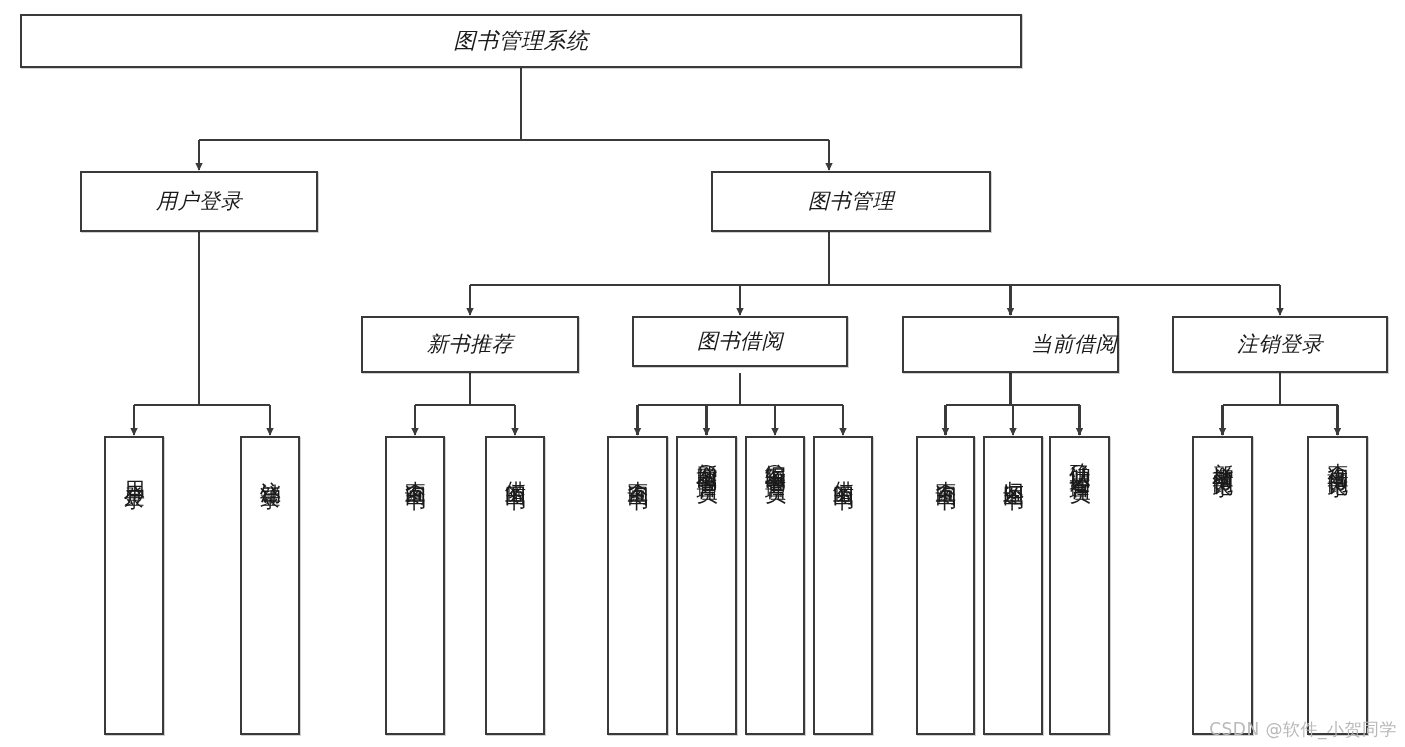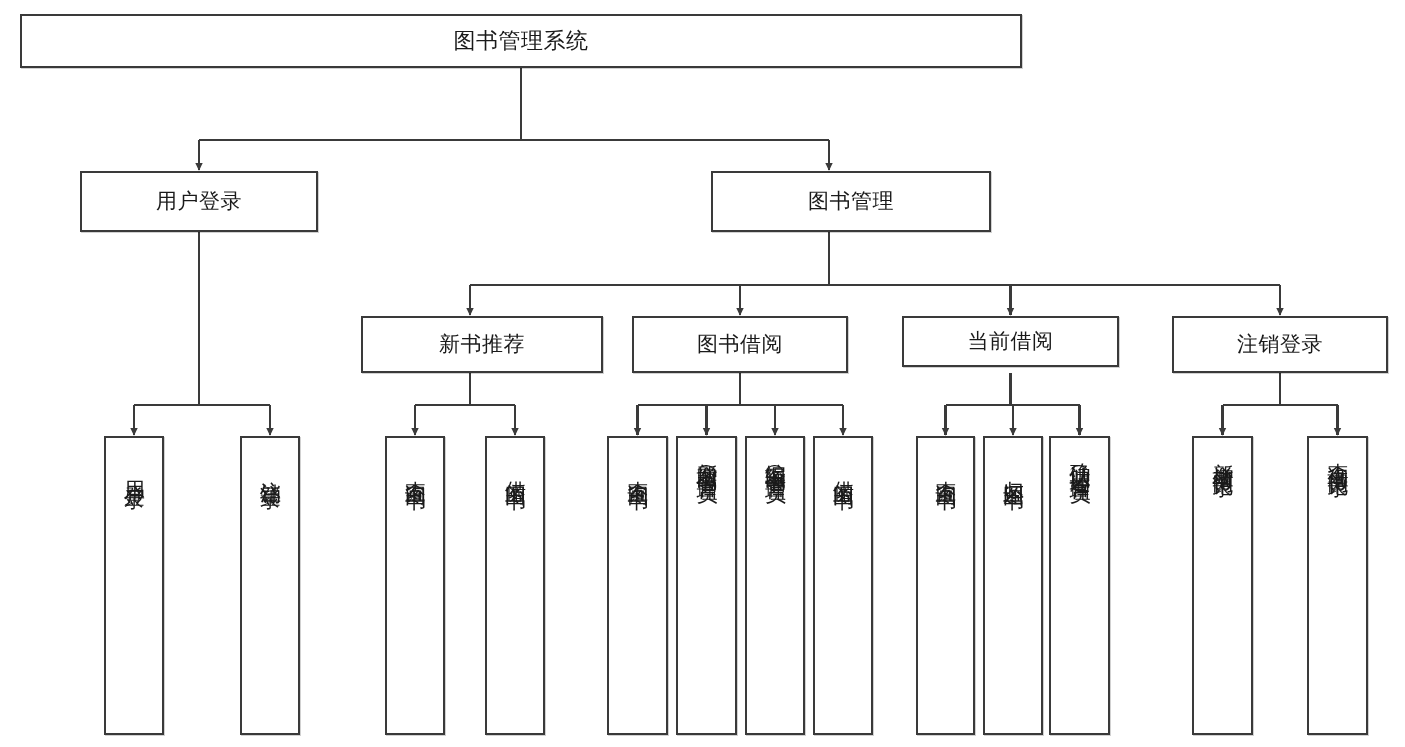--- a/index.html
+++ b/index.html
@@ -39,20 +39,21 @@
   }
   .node .label {
     display: block;
     text-align: center;
     line-height: 1.18;
     letter-spacing: 0.5px;
     white-space: nowrap;
   }
   .node.horizontal .label {
     font-size: 21px;
+    font-style: italic;
   }
   .node.root .label {
     font-size: 22px;
   }
   .node.vertical {
     align-items: flex-start;
     padding-top: 26px;
   }
   .node.vertical .label {
     writing-mode: vertical-rl;
@@ -126,27 +127,27 @@
   <div id="nodes-layer">
       <div class="node horizontal root" style="left: 20px; top: 14px; width: 1002px; height: 54px;">
         <span class="label">图书管理系统</span>
       </div>
       <div class="node horizontal" style="left: 80px; top: 171px; width: 238px; height: 61px;">
         <span class="label">用户登录</span>
       </div>
       <div class="node horizontal" style="left: 711px; top: 171px; width: 280px; height: 61px;">
         <span class="label">图书管理</span>
       </div>
-      <div class="node horizontal" style="left: 361px; top: 316px; width: 242px; height: 57px;">
+      <div class="node horizontal" style="left: 361px; top: 316px; width: 218px; height: 57px;">
         <span class="label">新书推荐</span>
       </div>
-      <div class="node horizontal" style="left: 632px; top: 316px; width: 216px; height: 57px;">
+      <div class="node horizontal" style="left: 632px; top: 316px; width: 216px; height: 51px;">
         <span class="label">图书借阅</span>
       </div>
-      <div class="node horizontal" style="left: 902px; top: 316px; width: 217px; height: 51px;">
+      <div class="node horizontal" style="left: 902px; top: 316px; width: 217px; height: 57px; justify-content: flex-end;">
         <span class="label">当前借阅</span>
       </div>
       <div class="node horizontal" style="left: 1172px; top: 316px; width: 216px; height: 57px;">
         <span class="label">注销登录</span>
       </div>
       <div class="node vertical" style="left: 104px; top: 436px; width: 60px; height: 299px;">
         <span class="label">用户登录</span>
       </div>
       <div class="node vertical" style="left: 240px; top: 436px; width: 60px; height: 299px;">
         <span class="label">注销登录</span>
@@ -179,13 +180,14 @@
         <span class="label">确认归还（管理员）</span>
       </div>
       <div class="node vertical tall-text" style="left: 1192px; top: 436px; width: 61px; height: 299px;">
         <span class="label">新增借阅记录</span>
       </div>
       <div class="node vertical tall-text" style="left: 1307px; top: 436px; width: 61px; height: 299px;">
         <span class="label">查询借阅记录</span>
       </div>
     </div>
 
+  <div id="watermark">CSDN @软件_小贺同学</div>
 </div>
 
 </body></html>

